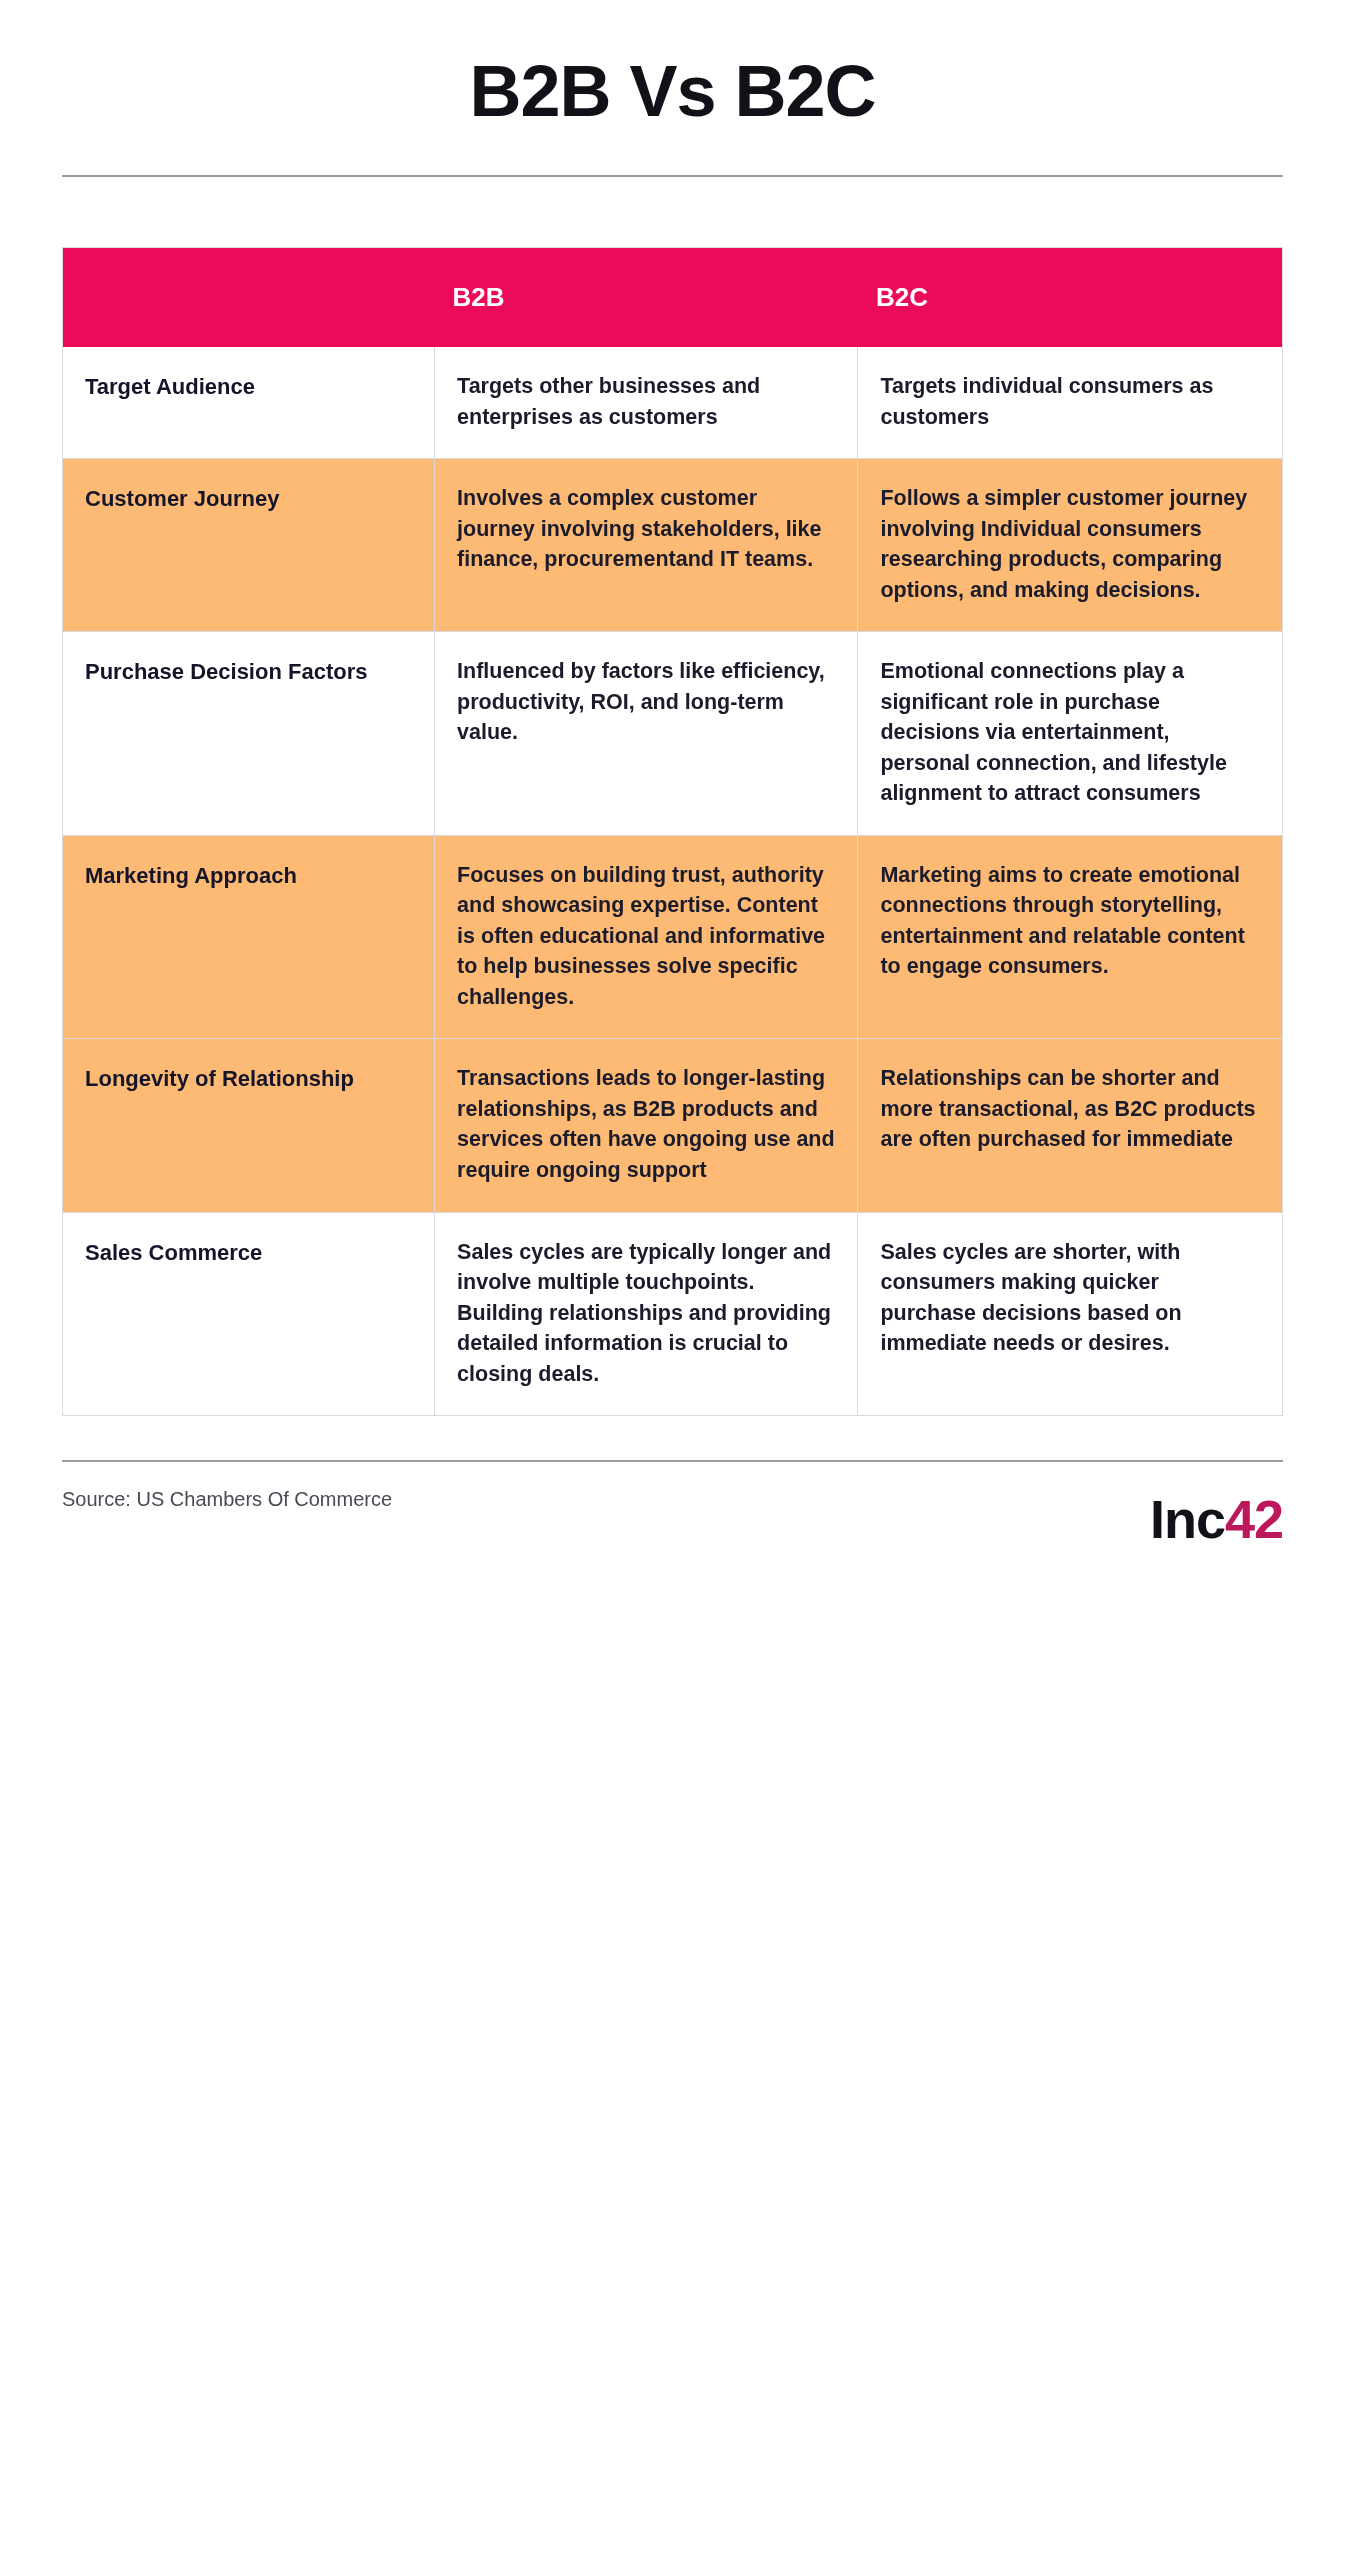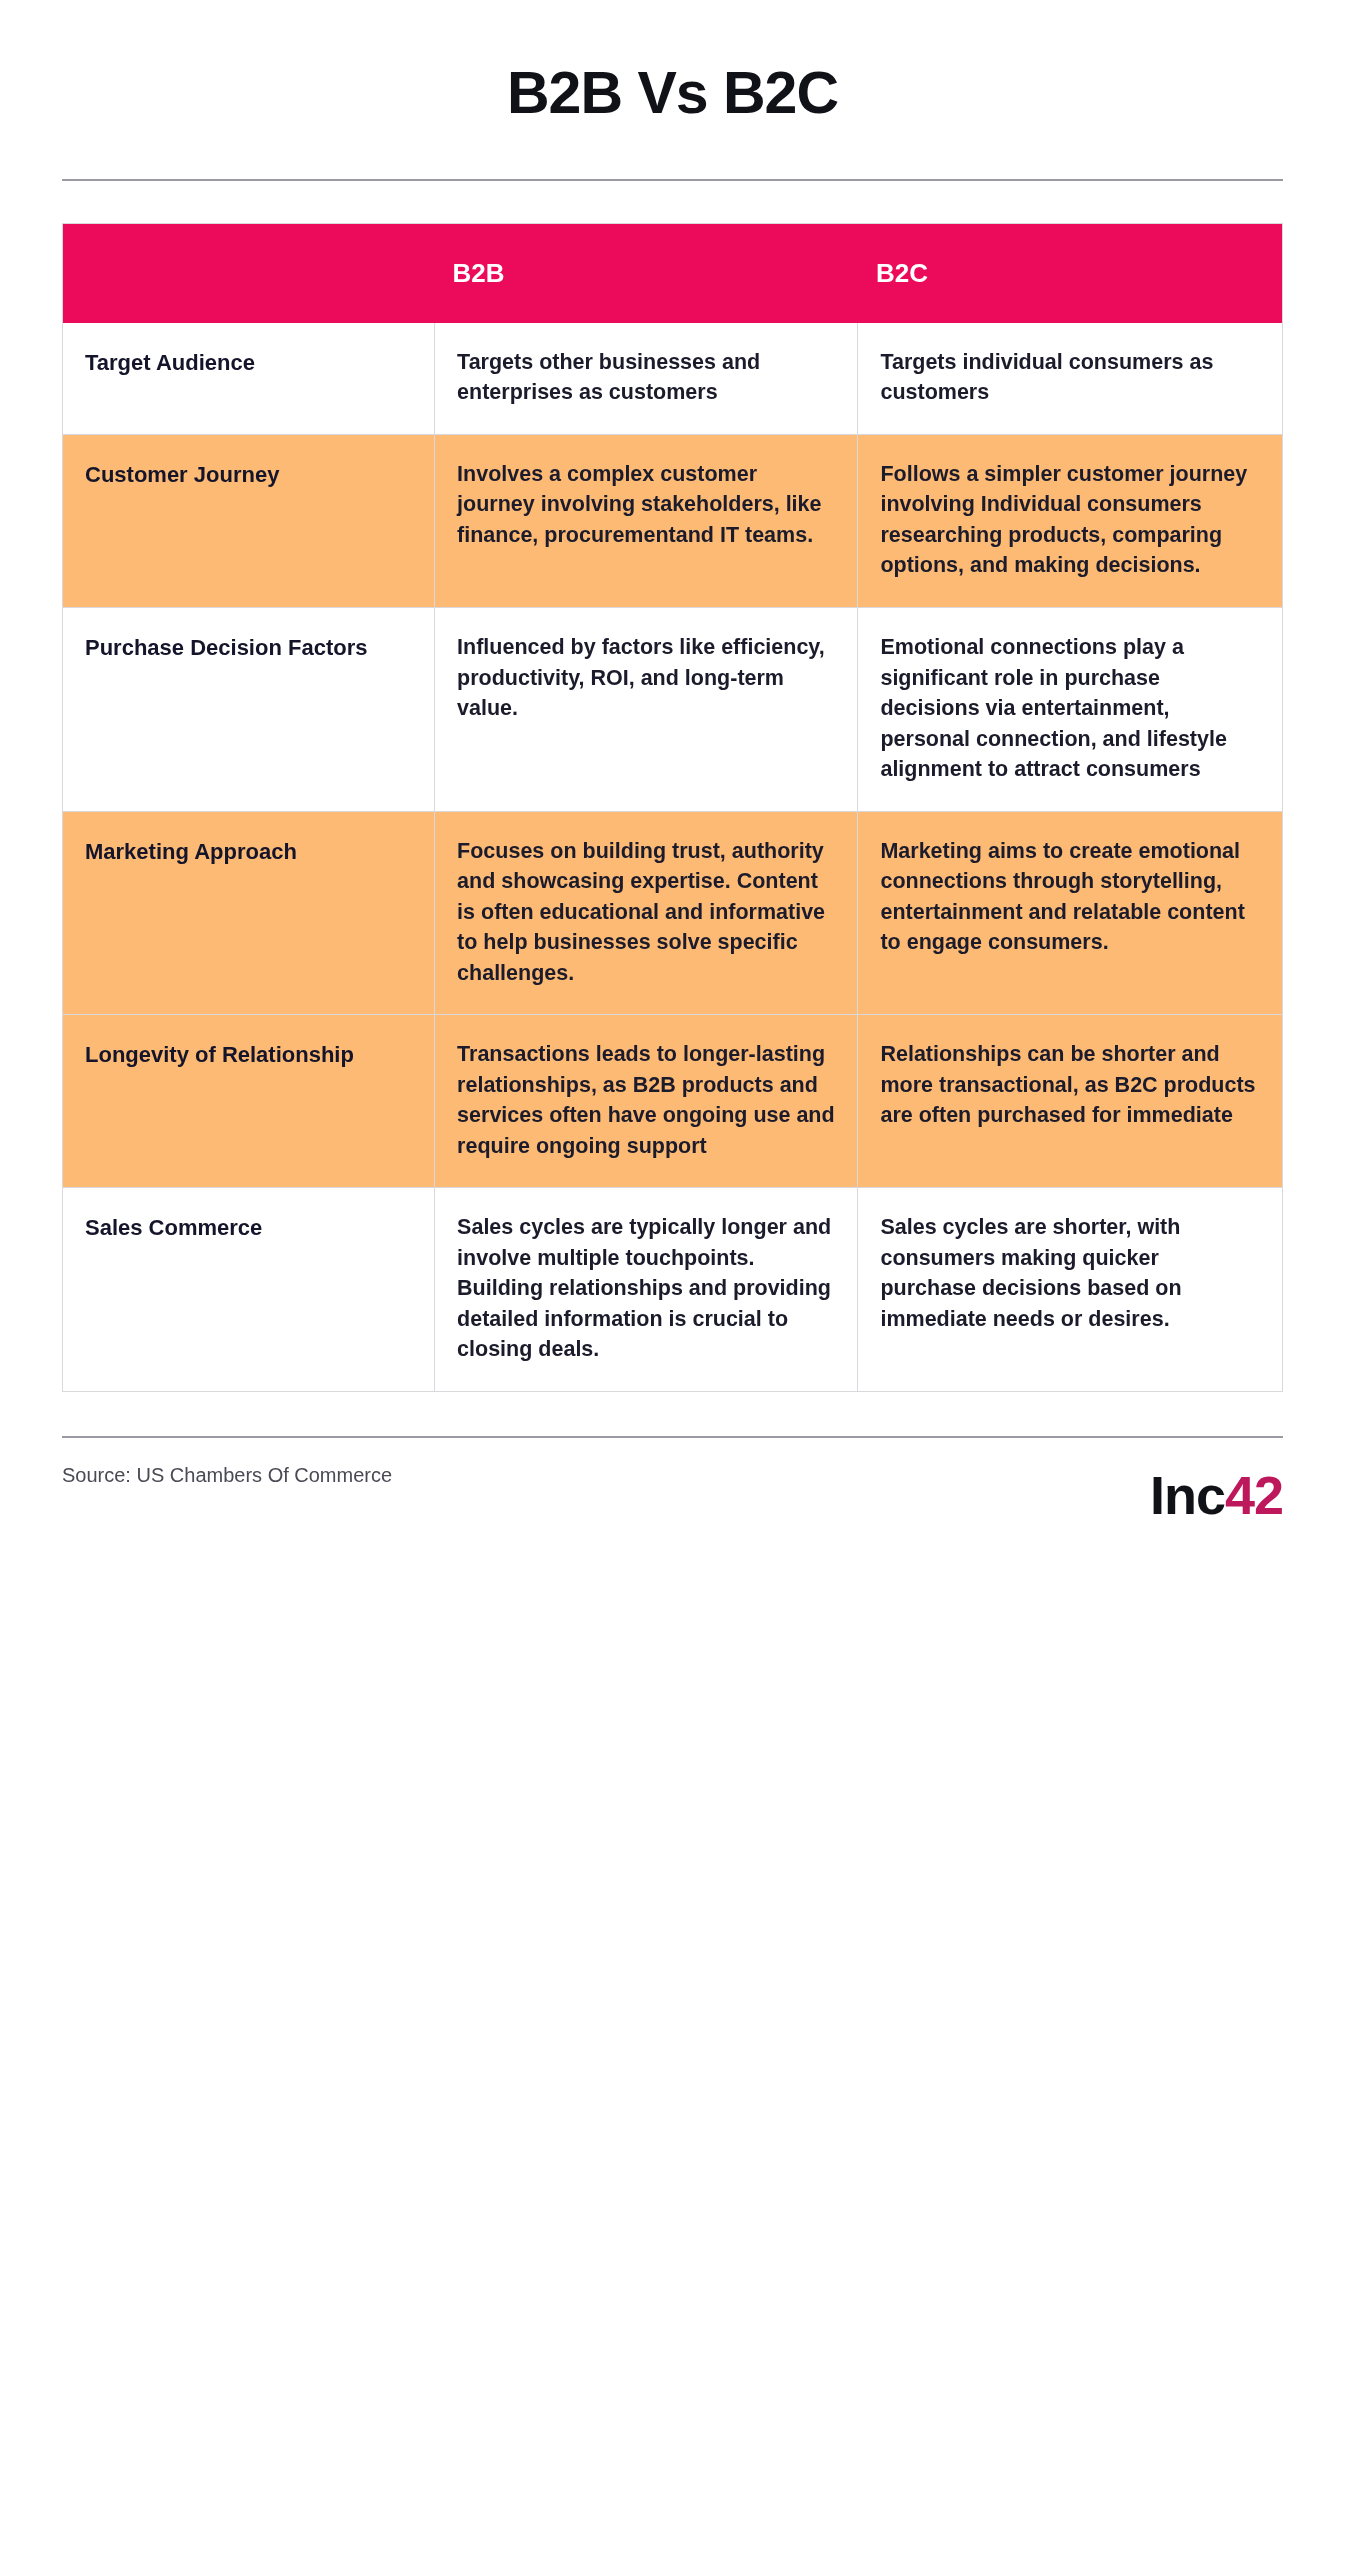--- a/index.html
+++ b/index.html
@@ -21,42 +21,43 @@
     padding: 0 62px;
     display: flex;
     flex-direction: column;
   }
   .title-block {
     padding-top: 52px;
     padding-bottom: 28px;
     text-align: center;
   }
   .title {
-    font-size: 59px;
+    font-size: 72px;
     font-weight: 800;
     letter-spacing: -1px;
     color: #111118;
     line-height: 1.1;
-    margin: 9px;
+    margin: 0;
   }
   .rule-top {
     height: 2px;
     background: #9a9aa2;
     margin: 16px 0 42px 0;
   }
   .rule-bottom {
     height: 2px;
     background: #9a9aa2;
     margin: 44px 0 26px 0;
   }
   table.compare {
     width: 100%;
     border-collapse: collapse;
     table-layout: fixed;
     border: 1px solid #d8d8dd;
+    margin-top: 28px;
   }
   table.compare th, table.compare td {
     vertical-align: top;
     text-align: left;
   }
   thead th {
     background: #ec0a5a;
     color: #ffffff;
     font-size: 26px;
     font-weight: 700;

